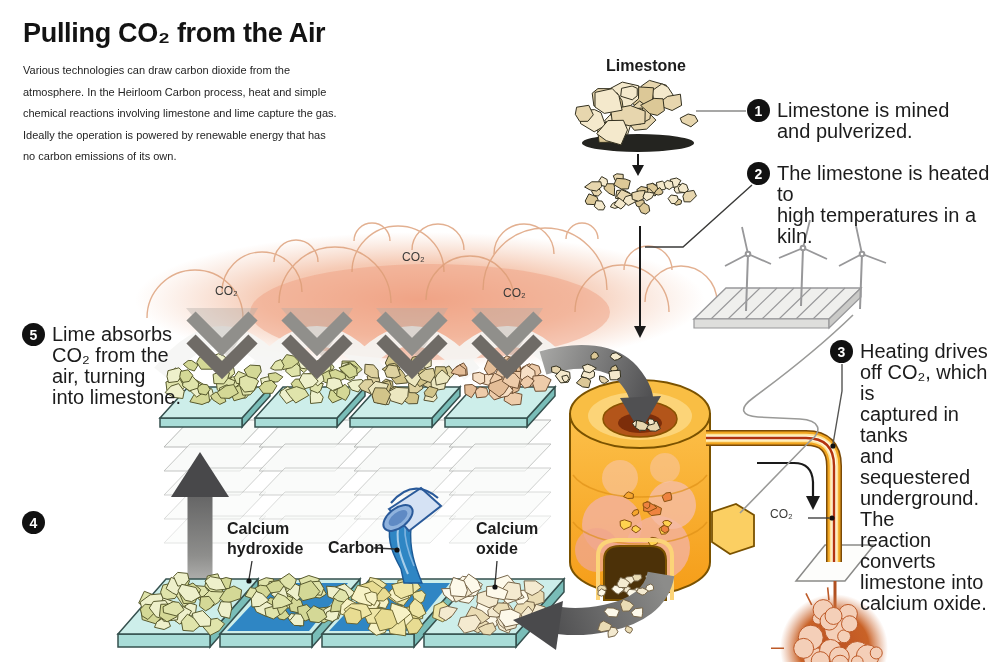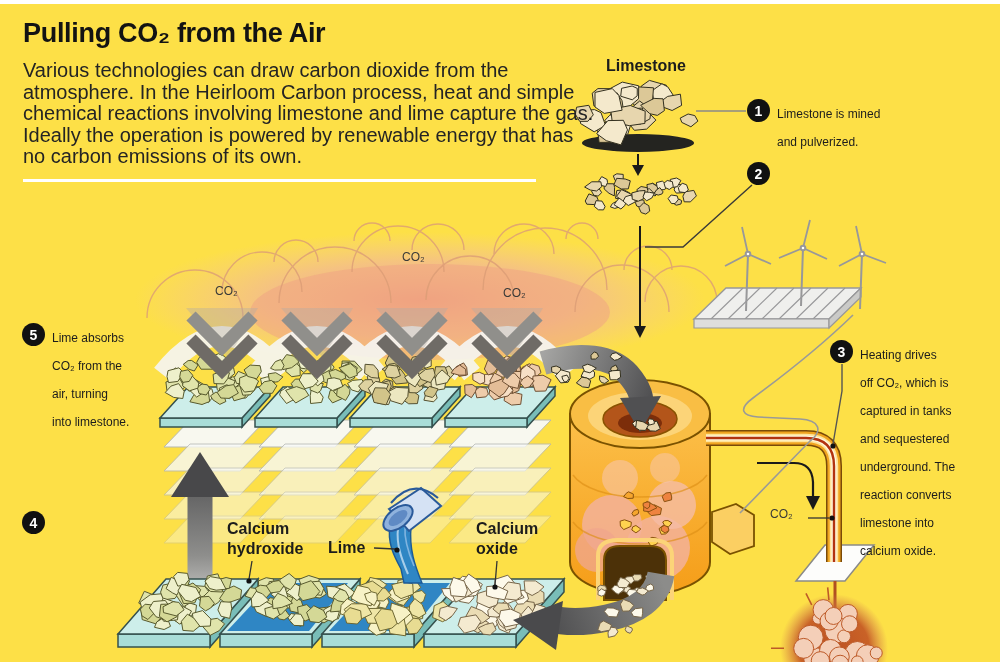--- a/index.html
+++ b/index.html
@@ -1,29 +1,29 @@
 <!DOCTYPE html>
 <html><head>
 <meta charset="utf-8">
 <style>
   html,body{margin:0;padding:0;background:#888;}
-  .canvas{position:relative;width:1000px;height:667px;background:#fde047;overflow:hidden;
+  .canvas{position:relative;width:1000px;height:667px;background:#ffffff;overflow:hidden;
           font-family:"Liberation Sans",sans-serif;}
   .edge{position:absolute;left:0;width:100%;background:#ffffff;z-index:6;}
   #art{position:absolute;left:0;top:0;z-index:1;}
   .txt{position:absolute;color:#1c1c1c;white-space:pre-line;z-index:3;}
   .title{font-size:27px;font-weight:700;color:#131313;letter-spacing:-0.3px;}
-  .intro{font-size:20px;line-height:21.5px;color:#242424;}
+  .intro{font-size:11px;line-height:21.5px;color:#242424;}
   .divider{position:absolute;height:3px;background:#ffffff;z-index:3;}
   .lbl{font-size:16px;line-height:20px;font-weight:bold;}
   .co2{font-size:12px;color:#3a3a38;}
   .step{position:absolute;display:flex;gap:7px;align-items:flex-start;z-index:4;}
   .bullet{width:23px;height:23px;border-radius:50%;background:#111;color:#fff;flex:none;
           display:flex;align-items:center;justify-content:center;font-size:14px;font-weight:700;}
-  .steptext{font-size:12px;line-height:28px;color:#1c1c1c;white-space:pre-line;padding-top:1px;}
+  .steptext{font-size:20px;line-height:21px;color:#1c1c1c;white-space:pre-line;padding-top:1px;}
 </style>
 </head>
 <body>
 
 <div class="canvas">
   <div class="edge" style="top:0;height:4px"></div>
   <div class="edge" style="bottom:0;height:5px"></div>
 
   <svg id="art" width="1000" height="667" viewBox="0 0 1000 667">
     <defs>
@@ -690,31 +690,33 @@
 
   <div class="txt lbl" style="left:606px;top:56px">Limestone</div>
 
   <div class="txt co2" style="left:215px;top:284px">CO₂</div>
   <div class="txt co2" style="left:402px;top:250px">CO₂</div>
   <div class="txt co2" style="left:503px;top:286px">CO₂</div>
   <div class="txt co2" style="left:770px;top:507px">CO₂</div>
 
   <div class="txt lbl" style="left:227px;top:519px">Calcium
 hydroxide</div>
-  <div class="txt lbl" style="left:328px;top:538px">Lime</div>
+  <div class="txt lbl" style="left:328px;top:538px">Carbon</div>
   <div class="txt lbl" style="left:476px;top:519px">Calcium
 oxide</div>
 
   <div class="step" style="left:747px;top:99px">
     <span class="bullet">1</span>
     <span class="steptext">Limestone is mined
 and pulverized.</span>
   </div>
   <div class="step" style="left:747px;top:162px">
     <span class="bullet">2</span>
+    <span class="steptext">The limestone is heated to
+high temperatures in a kiln.</span>
   </div>
   <div class="step" style="left:830px;top:340px">
     <span class="bullet">3</span>
     <span class="steptext">Heating drives
 off CO₂, which is
 captured in tanks
 and sequestered
 underground. The
 reaction converts
 limestone into

